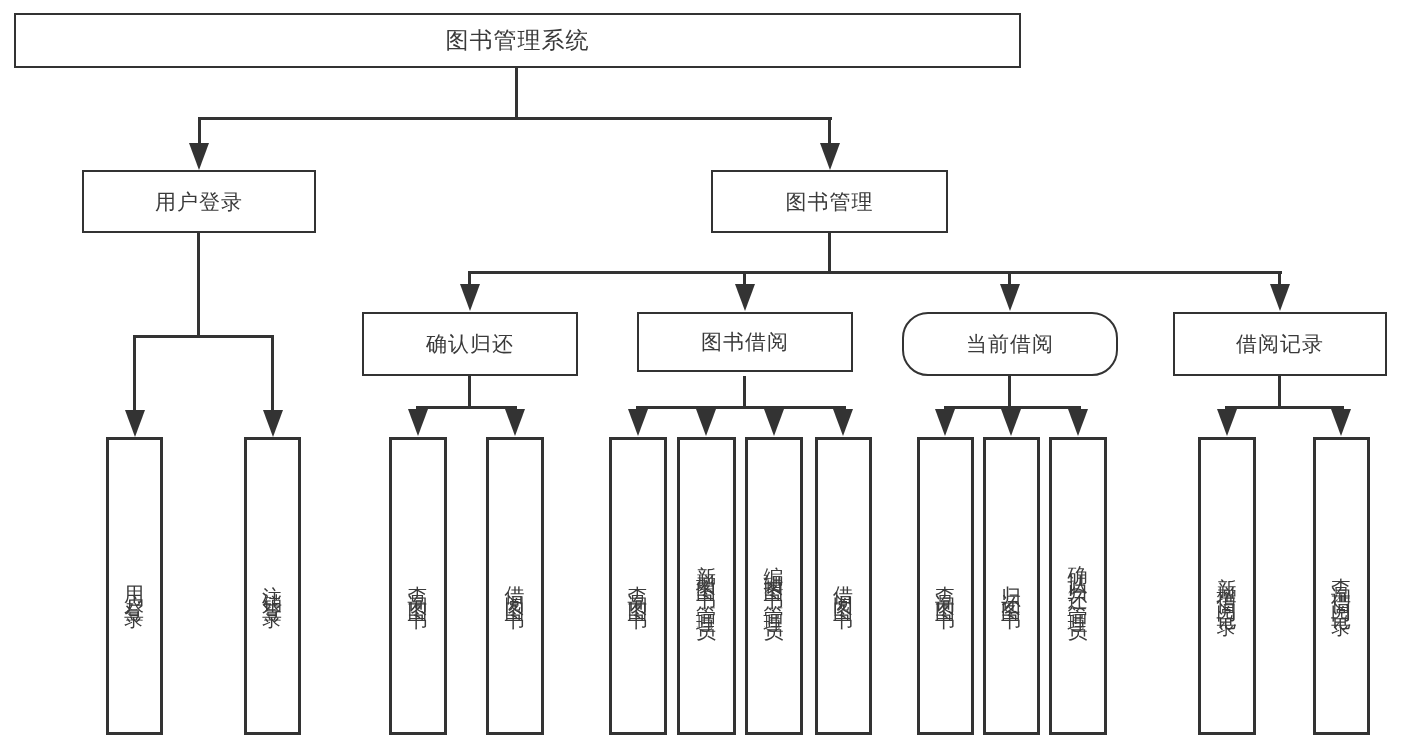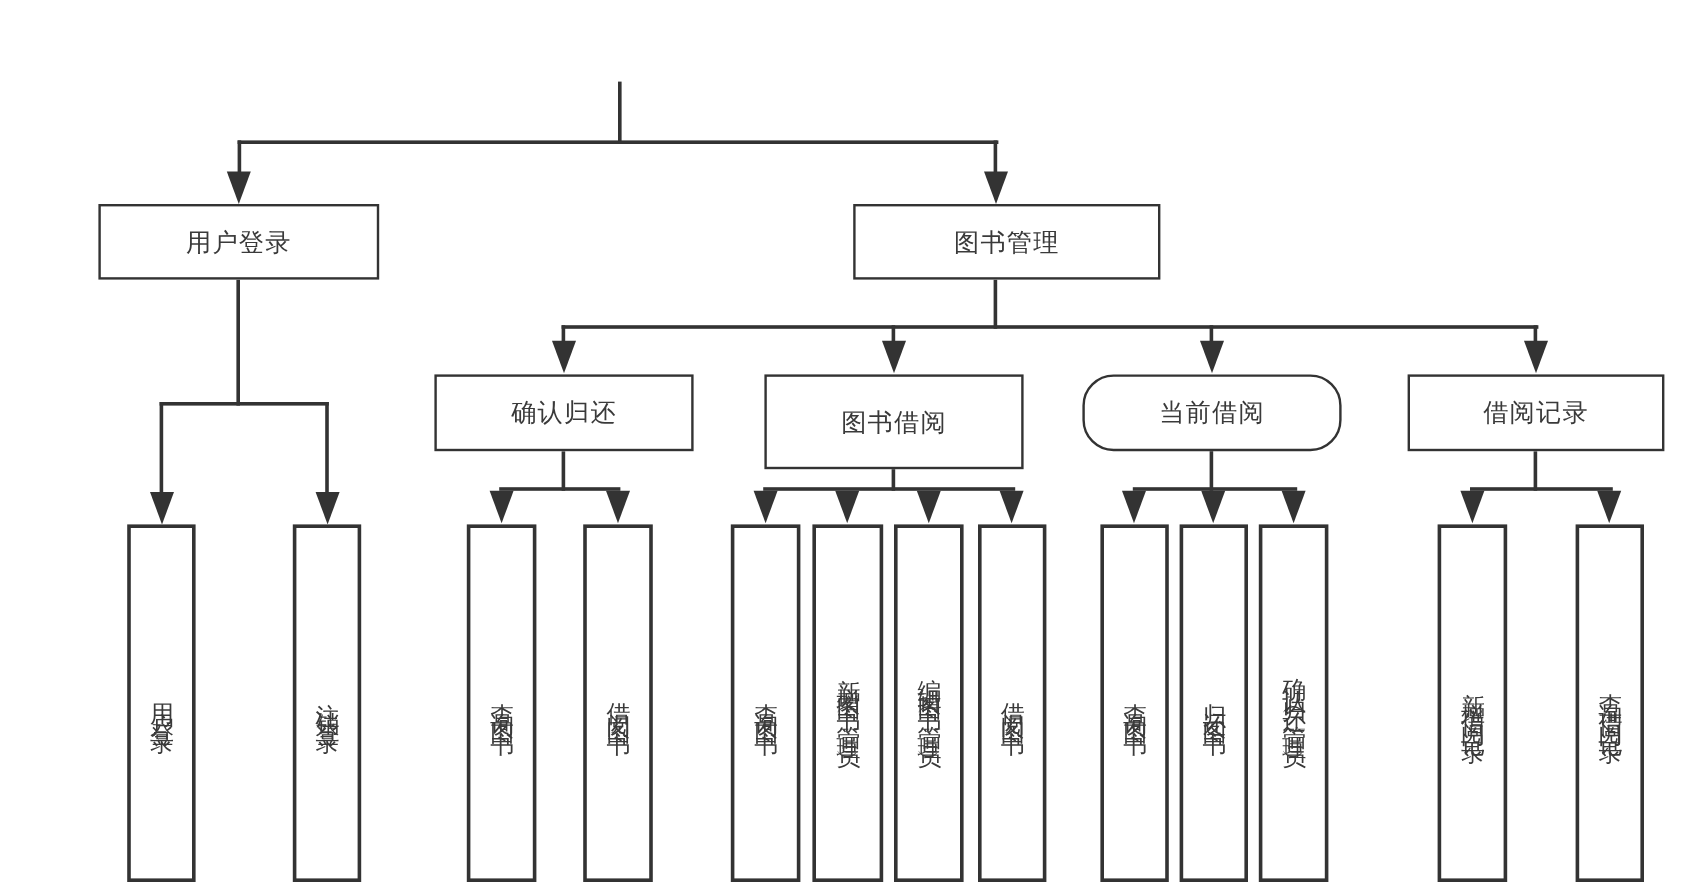--- a/index.html
+++ b/index.html
@@ -63,51 +63,52 @@
     letter-spacing: 1px;
     z-index: 3;
     white-space: nowrap;
   }
 </style>
 </head>
 <body>
 
 <div id="canvas">
 
+  <div class="node root-node" style="left:14px; top:13px; width:1007px; height:55px;">图书管理系统</div>
 
   <div class="vline" style="left:515px; top:68px; height:52px;"></div>
   <div class="hline" style="left:198px; top:117px; width:634px;"></div>
   <div class="vline" style="left:198px; top:117px; height:33px;"></div>
   <div class="vline" style="left:828px; top:117px; height:33px;"></div>
   <div class="arrow" style="left:189px; top:143px;"></div>
   <div class="arrow" style="left:820px; top:143px;"></div>
 
   <div class="node" style="left:82px; top:170px; width:234px; height:63px;">用户登录</div>
-  <div class="node" style="left:711px; top:170px; width:256px; height:63px;">图书管理</div>
+  <div class="node" style="left:711px; top:170px; width:237px; height:63px;">图书管理</div>
 
   <div class="vline" style="left:197px; top:233px; height:105px;"></div>
   <div class="hline" style="left:133px; top:335px; width:141px;"></div>
   <div class="vline" style="left:133px; top:335px; height:80px;"></div>
   <div class="vline" style="left:271px; top:335px; height:80px;"></div>
   <div class="arrow" style="left:125px; top:410px;"></div>
   <div class="arrow" style="left:263px; top:410px;"></div>
 
   <div class="vline" style="left:828px; top:233px; height:41px;"></div>
   <div class="hline" style="left:468px; top:271px; width:814px;"></div>
   <div class="vline" style="left:468px; top:271px; height:18px;"></div>
   <div class="vline" style="left:743px; top:271px; height:18px;"></div>
   <div class="vline" style="left:1008px; top:271px; height:18px;"></div>
   <div class="vline" style="left:1278px; top:271px; height:18px;"></div>
   <div class="arrow" style="left:460px; top:284px;"></div>
   <div class="arrow" style="left:735px; top:284px;"></div>
   <div class="arrow" style="left:1000px; top:284px;"></div>
   <div class="arrow" style="left:1270px; top:284px;"></div>
 
   <div class="node" style="left:362px; top:312px; width:216px; height:64px;">确认归还</div>
-  <div class="node" style="left:637px; top:312px; width:216px; height:79px;font-family:Liberation Mono, monospace;">图书借阅</div>
+  <div class="node" style="left:637px; top:312px; width:216px; height:60px;font-family:Liberation Mono, monospace;">图书借阅</div>
   <div class="node" style="left:902px; top:312px; width:216px; height:64px;border-radius:26px;">当前借阅</div>
   <div class="node" style="left:1173px; top:312px; width:214px; height:64px;">借阅记录</div>
 
   <div class="vline" style="left:468px; top:376px; height:33px;"></div>
   <div class="hline" style="left:416px; top:406px; width:101px;"></div>
   <div class="arrow" style="left:408px; top:409px;"></div>
   <div class="arrow" style="left:505px; top:409px;"></div>
 
   <div class="vline" style="left:743px; top:376px; height:33px;"></div>
   <div class="hline" style="left:636px; top:406px; width:210px;"></div>

